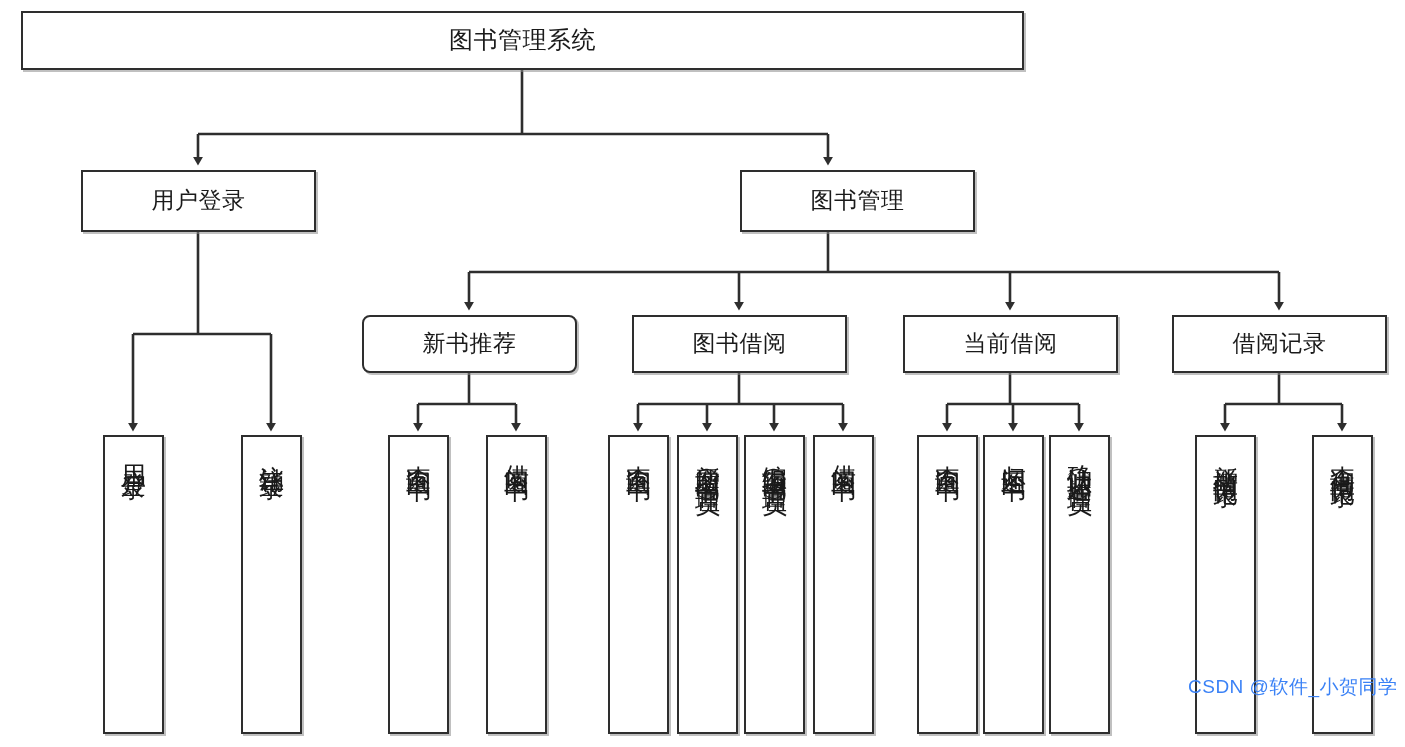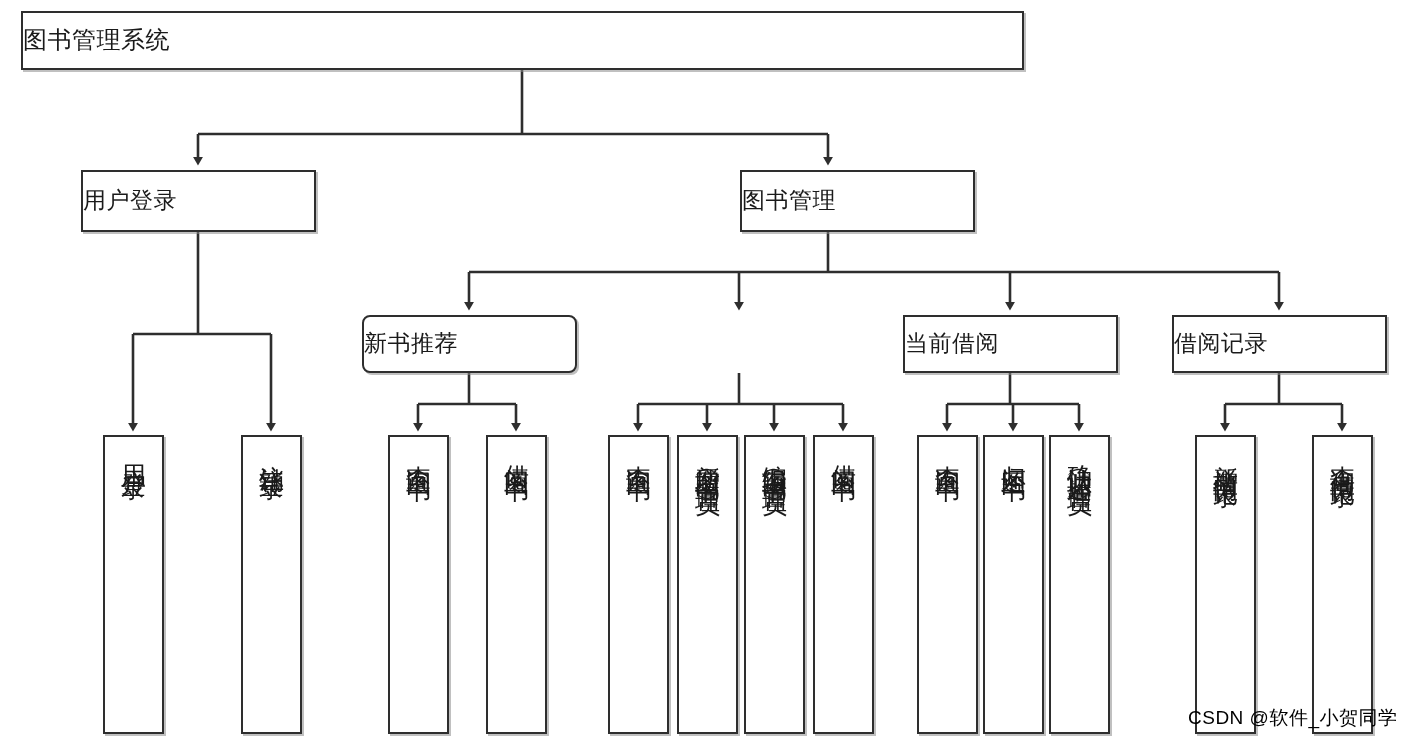--- a/index.html
+++ b/index.html
@@ -26,21 +26,21 @@
     pointer-events: none;
   }
   .node {
     position: absolute;
     box-sizing: border-box;
     background: #ffffff;
     border: 2px solid #2e2e2e;
     box-shadow: 2px 2px 0 0 rgba(140,140,140,0.55);
     display: flex;
     align-items: center;
-    justify-content: flex-start;
+    justify-content: center;
     color: #1a1a1a;
   }
   .node .label {
     display: block;
     text-align: center;
     line-height: 1.12;
     letter-spacing: 0.5px;
     white-space: pre;
   }
   .node.horiz .label {
@@ -57,23 +57,23 @@
   .node.vert .label {
     writing-mode: vertical-rl;
     text-orientation: upright;
     font-size: 25px;
     line-height: 1.0;
     letter-spacing: 4px;
   }
   .watermark {
     position: absolute;
     left: 1188px;
-    top: 705px;
+    top: 674px;
     font-size: 19px;
-    color: #000000;
+    color: #3b82f6;
     white-space: nowrap;
     letter-spacing: 0.5px;
   }
 </style>
 </head>
 <body>
 
 <div id="stage">
 
   <svg id="wires" viewBox="0 0 1405 747" xmlns="http://www.w3.org/2000/svg">
@@ -138,20 +138,23 @@
   </div>
 
   <div class="node horiz" style="left:711px; top:170px; width:235px; height:62px;margin-left:29px;">
     <span class="label">图书管理</span>
   </div>
 
   <div class="node horiz" style="left:362px; top:315px; width:215px; height:58px;border-radius:8px;">
     <span class="label">新书推荐</span>
   </div>
 
+  <div class="node horiz" style="left:632px; top:315px; width:215px; height:58px;">
+    <span class="label">图书借阅</span>
+  </div>
 
   <div class="node horiz" style="left:1172px; top:315px; width:215px; height:58px;">
     <span class="label">借阅记录</span>
   </div>
 
   <div class="node horiz" style="left:903px; top:315px; width:215px; height:58px;">
     <span class="label">当前借阅</span>
   </div>
 
   <div class="node vert" style="left:103px; top:435px; width:61px; height:299px;">

